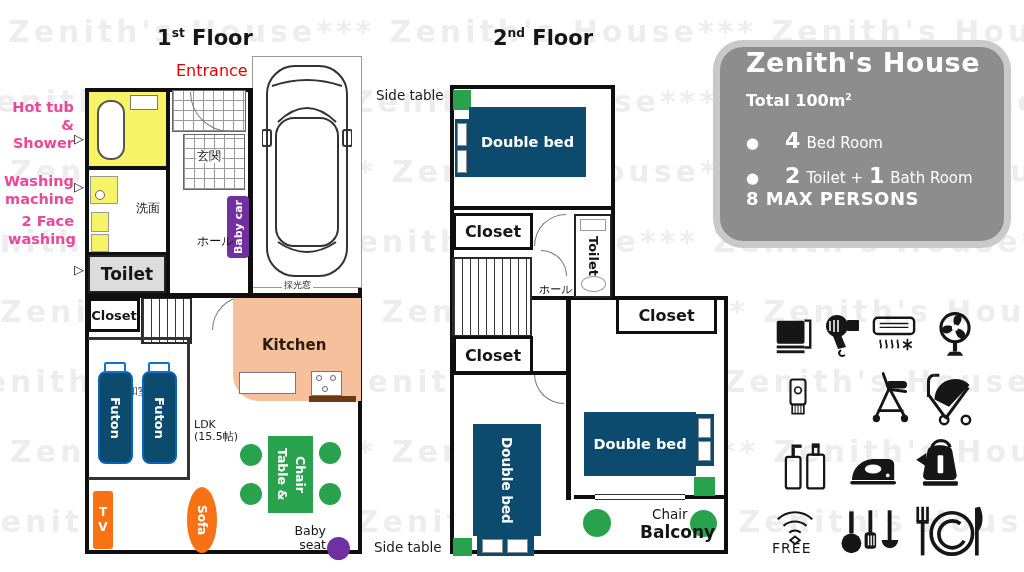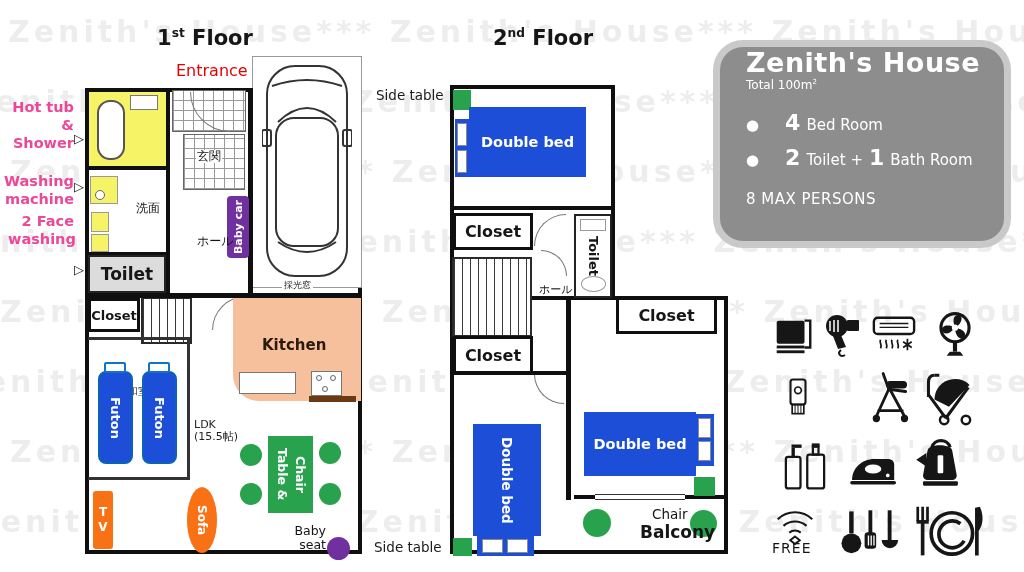--- a/index.html
+++ b/index.html
@@ -15,46 +15,46 @@
           background-image:repeating-linear-gradient(90deg,#3a3a3a 0 1.5px,transparent 1.5px 8px);}
   .grid-tile{position:absolute;box-sizing:border-box;border:1px solid #666;z-index:2;background-color:#fff;
           background-image:repeating-linear-gradient(0deg,#9a9a9a 0 1px,transparent 1px 10px),
                            repeating-linear-gradient(90deg,#9a9a9a 0 1px,transparent 1px 10px);}
   .closet{position:absolute;background:#fff;border:3px solid #0f0f0f;z-index:4;display:flex;
           align-items:center;justify-content:center;font-weight:700;box-sizing:border-box;}
   .label{position:absolute;z-index:6;line-height:1.12;}
   .pre{white-space:pre-line;}
   .furn{position:absolute;display:flex;align-items:center;justify-content:center;z-index:4;
         color:#fff;font-weight:700;box-sizing:border-box;}
-  .blue{background:#1d4ed8;}
+  .blue{background:#0c4a6e;}
   .green{background:#28a24c;}
   .orange{background:#f87114;}
   .purple{background:#7030a0;}
   .circle{border-radius:50%;}
   .vt{writing-mode:vertical-rl;}
   .vt-flip{writing-mode:vertical-rl;transform:rotate(180deg);}
   .vt-lr{writing-mode:vertical-lr;text-align:center;}
   .vt-up{writing-mode:vertical-rl;text-orientation:upright;letter-spacing:1px;}
   .pillow{position:absolute;background:#fff;border:2px solid #1173cf;box-sizing:border-box;z-index:5;border-radius:2px;}
   .wpillow{position:absolute;background:#fff;border:1px solid #8a8a8a;box-sizing:border-box;z-index:5;}
   .arc{position:absolute;border-left:1.5px solid #777;border-bottom:1.5px solid #777;
        border-bottom-left-radius:100%;z-index:2;box-sizing:border-box;}
   .tri{position:absolute;z-index:6;font-size:13px;color:#111;}
   .side-label{position:absolute;z-index:6;font-size:13.5px;font-weight:500;color:#1a1a1a;}
   .ext-label{position:absolute;z-index:6;font-weight:600;font-size:14.5px;text-align:right;line-height:1.25;color:#ec4899;}
   .infobox{position:absolute;left:713px;top:40px;width:298px;height:208px;background:#8d8d8d;
            border:7px solid #c9c9c9;border-radius:30px;z-index:5;box-sizing:border-box;
            color:#fff;padding:0 16px 0 26px;}
   .ib-title{font-size:27px;font-weight:700;letter-spacing:0.5px;}
-  .ib-sub{font-size:12px;margin-top:0;}
+  .ib-sub{font-size:16px;margin-top:13px;font-weight:bold;}
   .ib-row{display:flex;align-items:baseline;margin-top:10px;}
   .ib-dot{font-size:15px;margin-right:20px;}
   .ib-num{font-size:22px;font-weight:700;margin:0 6px;}
   .ib-txt{font-size:15px;}
-  .ib-max{font-size:15px;font-weight:400;margin-top:20px;letter-spacing:0.5px;}
+  .ib-max{font-size:18px;font-weight:700;margin-top:0;letter-spacing:0.5px;}
   sup{font-size:0.58em;}
   .icn{position:absolute;z-index:2;}
   .icn svg{width:100%;height:100%;display:block;}
   .fixture{position:absolute;background:#fff;border:1.5px solid #777;box-sizing:border-box;z-index:3;}
   .dot3{position:absolute;background:#fff;border:1px solid #666;border-radius:50%;z-index:4;box-sizing:border-box;}
 </style>
 </head>
 <body>
 
 <div class="canvas">

